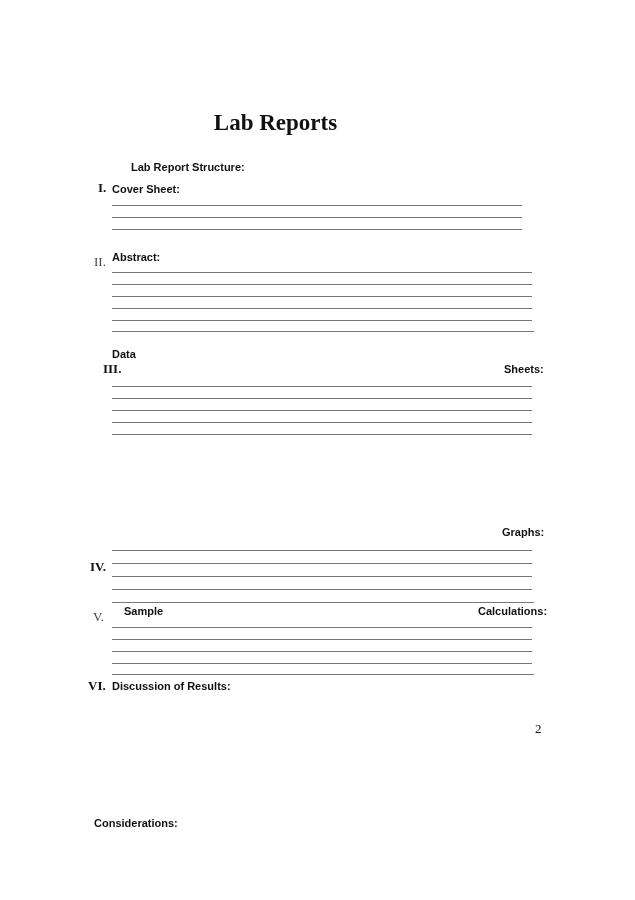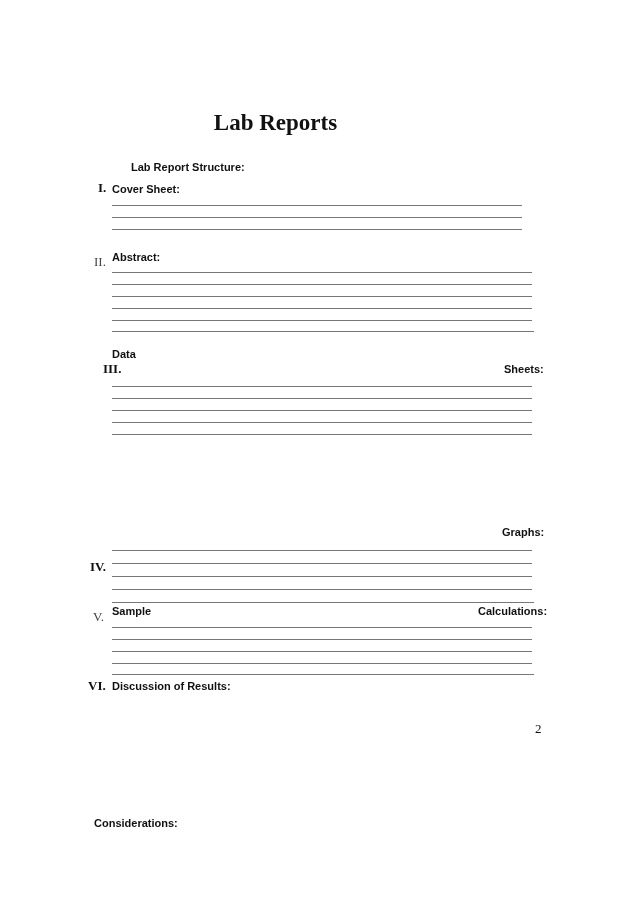--- a/index.html
+++ b/index.html
@@ -44,21 +44,21 @@
 
 <div class="abs roman-big" style="left:90px;top:523px;margin-top:36px;">IV.</div>
 <div class="abs sans" style="left:502px;top:526px;">Graphs:</div>
 <div class="line" style="top:550px;width:420px;"></div>
 <div class="line" style="top:563px;width:420px;"></div>
 <div class="line" style="top:576px;width:420px;"></div>
 <div class="line" style="top:589px;width:420px;"></div>
 <div class="line" style="top:602px;width:422px;"></div>
 
 <div class="abs roman-small" style="left:93px;top:609px;">V.</div>
-<div class="abs sans" style="left:112px;top:605px;">Sample</div>
+<div class="abs sans" style="left:124px;top:605px;">Sample</div>
 <div class="abs sans" style="left:478px;top:605px;">Calculations:</div>
 <div class="line" style="top:627px;width:420px;"></div>
 <div class="line" style="top:639px;width:420px;"></div>
 <div class="line" style="top:651px;width:420px;"></div>
 <div class="line" style="top:663px;width:420px;"></div>
 <div class="line" style="top:674px;width:422px;"></div>
 
 <div class="abs roman-big" style="left:88px;top:678px;">VI.</div>
 <div class="abs sans" style="left:112px;top:680px;">Discussion of Results:</div>
 

